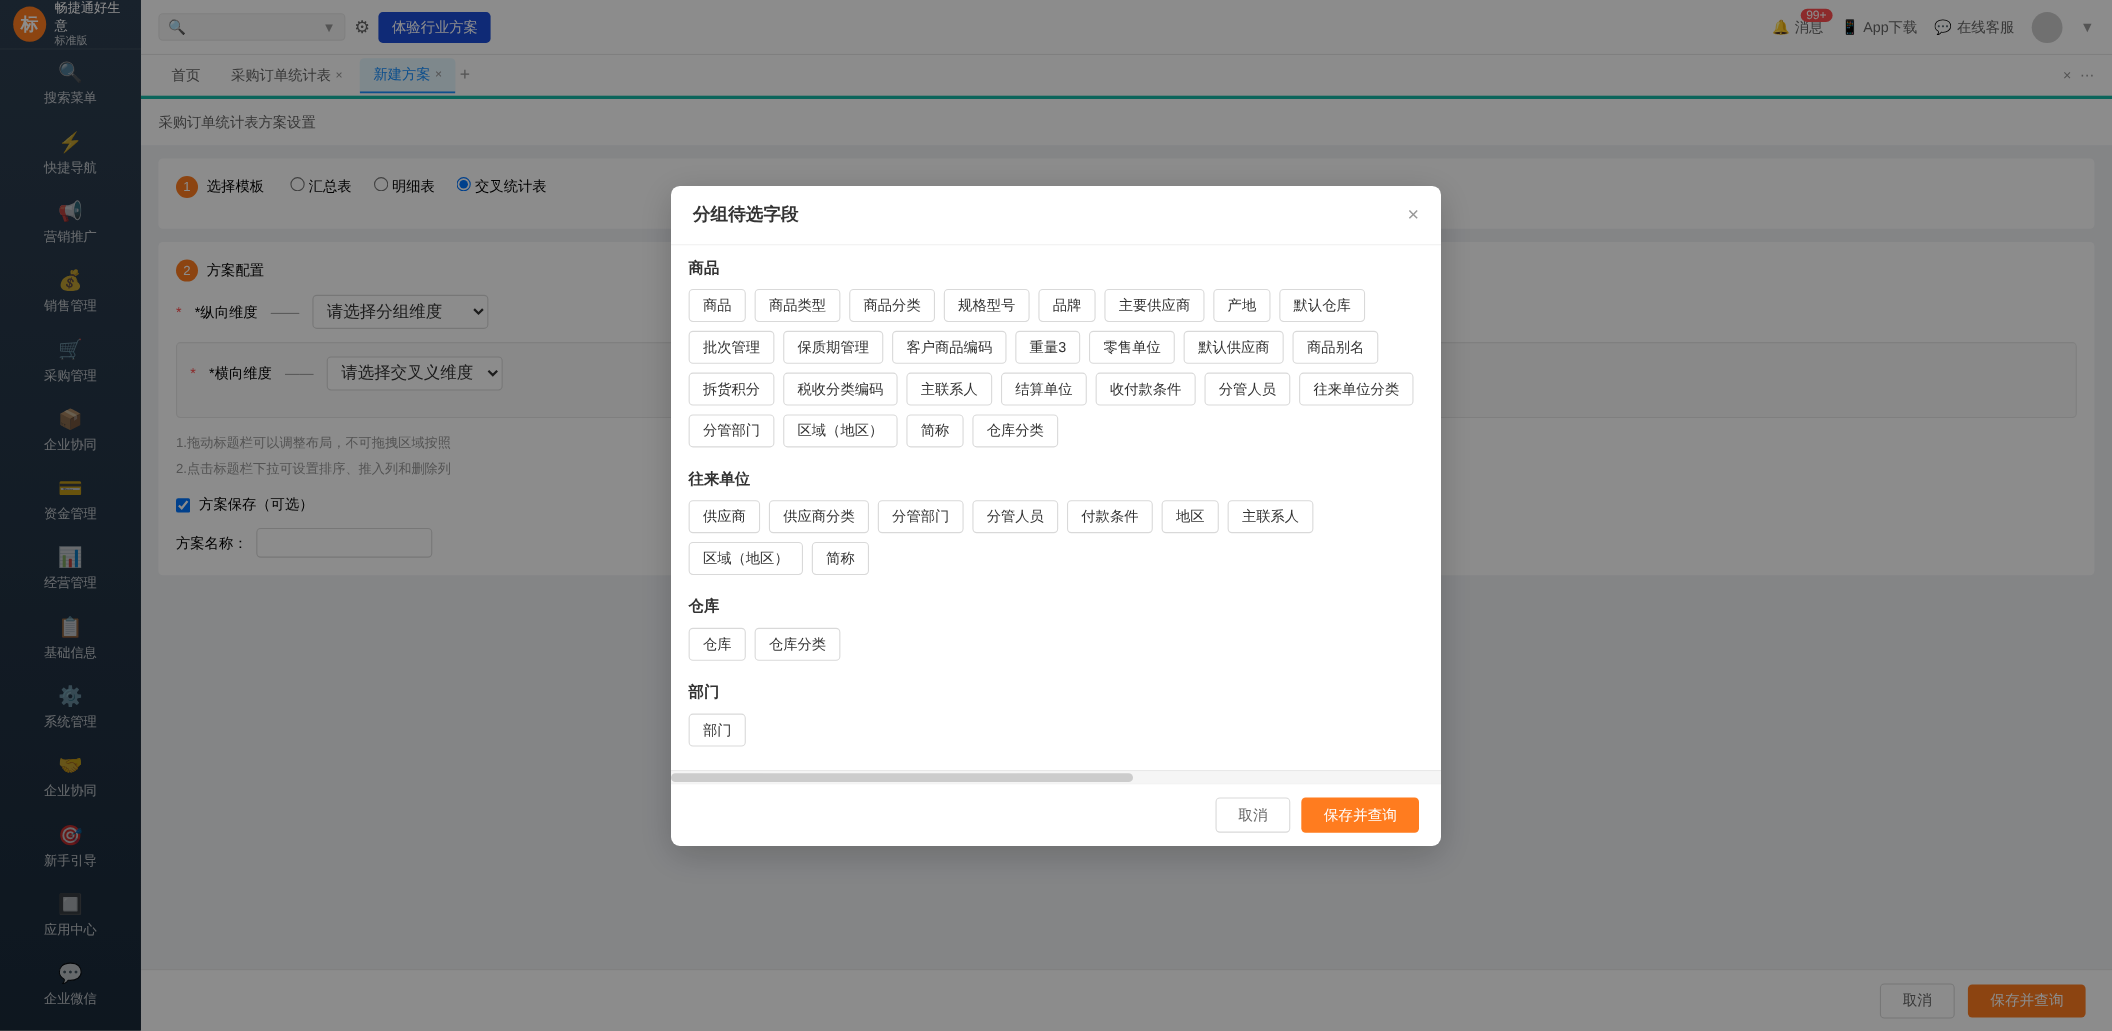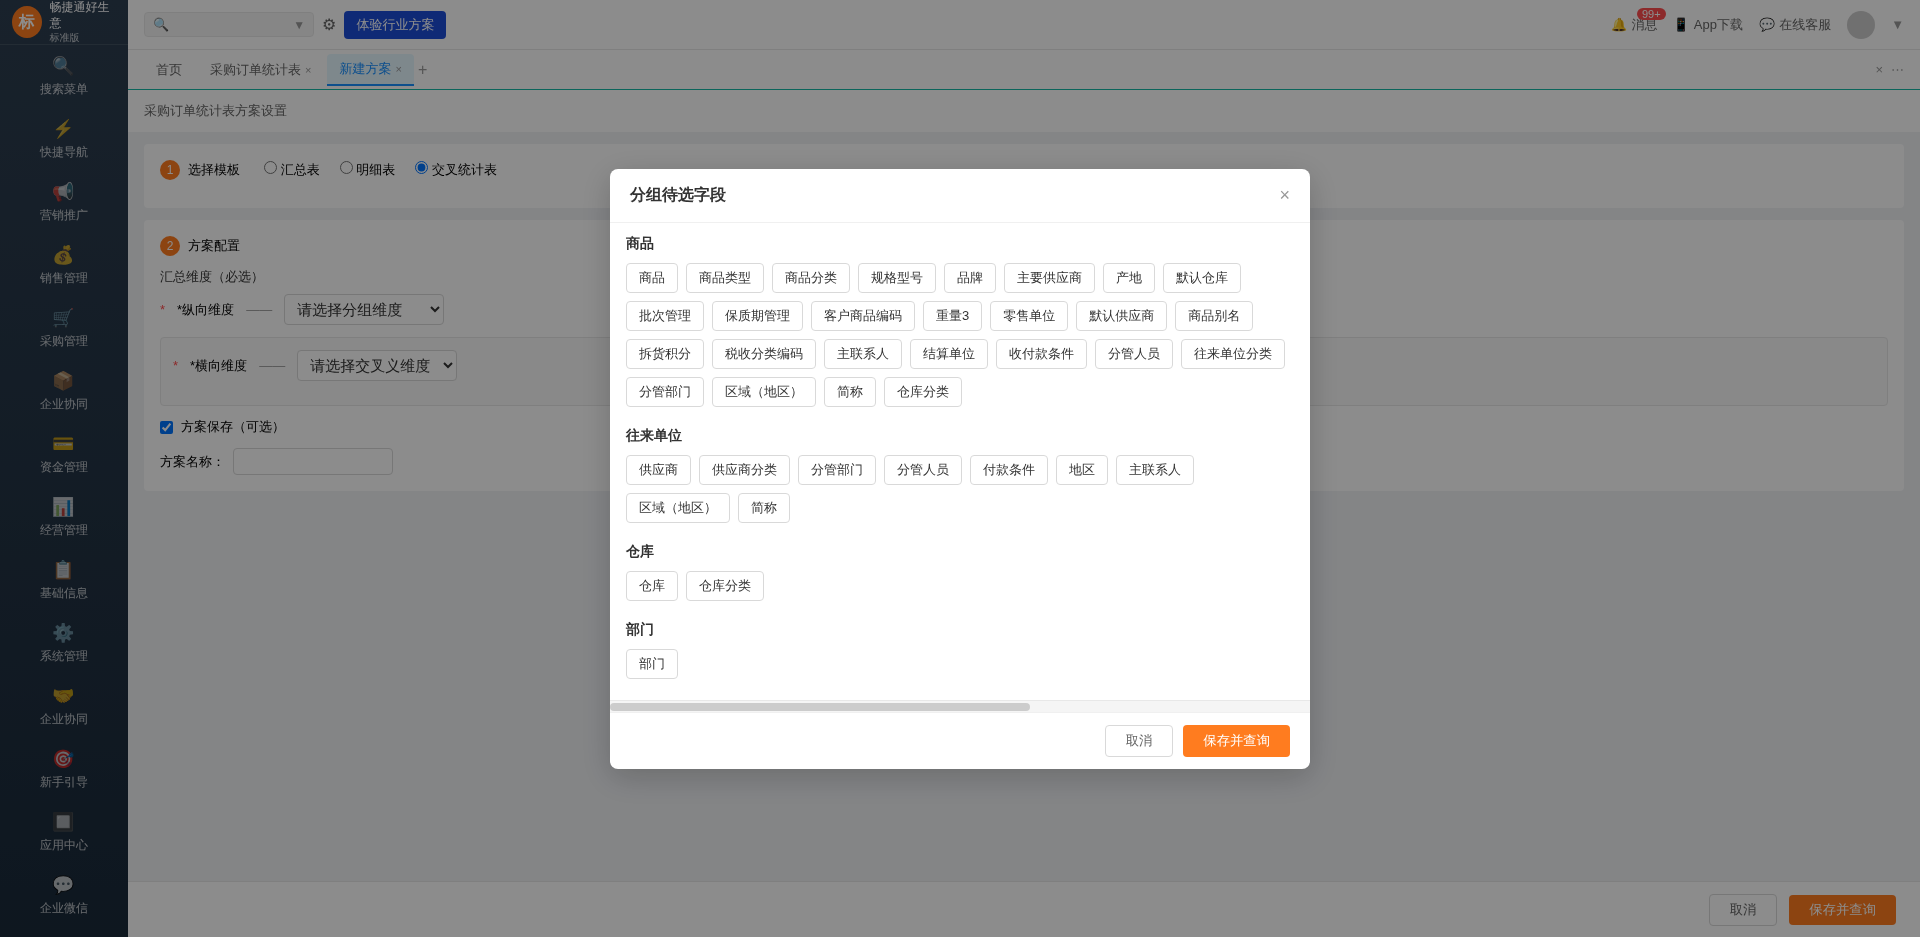--- a/index.html
+++ b/index.html
@@ -32,21 +32,21 @@
     .settings-btn { margin-left: 8px; color: #666; font-size: 16px; cursor: pointer; }
     .trial-btn { margin-left: 8px; background: #1d4ed8; color: white; border: none; border-radius: 4px; padding: 5px 12px; cursor: pointer; font-size: 13px; }
     .header-right { display: flex; align-items: center; gap: 16px; }
     .header-icon-item { display: flex; align-items: center; gap: 4px; color: #666; font-size: 13px; cursor: pointer; position: relative; }
     .badge { background: #ff4d4f; color: white; border-radius: 10px; padding: 0 5px; font-size: 11px; position: absolute; top: -8px; right: -8px; }
     .avatar { width: 28px; height: 28px; background: #ccc; border-radius: 50%; }
 
     
     .tabs {
       position: fixed; left: 128px; top: 50px; right: 0; height: 40px; background: #fff;
-      border-bottom: 1px solid #14b8a6; display: flex; align-items: center; padding: 0 16px; gap: 4px; z-index: 8;
+      border-bottom: 3px solid #14b8a6; display: flex; align-items: center; padding: 0 16px; gap: 4px; z-index: 8;
     }
     .tab {
       padding: 6px 12px; font-size: 13px; cursor: pointer; color: #666; border-radius: 4px 4px 0 0;
       display: flex; align-items: center; gap: 4px;
     }
     .tab.active { background: #e6f7ff; color: #1890ff; border-bottom: 2px solid #1890ff; }
     .tab-close { font-size: 11px; color: #999; cursor: pointer; }
     .tab-add { color: #999; cursor: pointer; font-size: 16px; }
 
     
@@ -256,38 +256,41 @@
       <label style="margin-left:12px;"><input type="radio" name="template" style=""> <span>明细表</span></label>
       <label style="margin-left:12px;"><input type="radio" name="template" checked="" style=""> <span>交叉统计表</span></label>
     </div>
   </div>
 
   <div class="bg-section">
     <div class="step-title">
       <div class="step-num">2</div>
       <span>方案配置</span>
     </div>
-    <div style="color:#333; font-size:13px; margin-bottom:8px;">汇总维度（必选）</div>
     <div class="form-row">
       <span style="color:#ff4d4f;">*</span>
       <span>*纵向维度</span>
       <span style="color:#999;">——</span>
       <select class="form-select">
         <option>请选择分组维度</option>
       </select>
     </div>
     <div style="background:#f9f9f9; border:1px solid #e8e8e8; padding:12px; margin-bottom:10px; border-radius:4px;">
       <div class="form-row">
         <span style="color:#ff4d4f;">*</span>
         <span>*横向维度</span>
         <span style="color:#999;">——</span>
         <select class="form-select">
           <option>请选择交叉义维度</option>
         </select>
       </div>
+    </div>
+    <div class="tips-section">
+      <div>1.拖动标题栏可以调整布局，不可拖拽区域按照</div>
+      <div>2.点击标题栏下拉可设置排序、推入列和删除列</div>
     </div>
     <div class="plan-save">
       <input type="checkbox" checked="" style="">
       <span>方案保存（可选）</span>
     </div>
     <div class="plan-save">
       <span>方案名称：</span>
       <input type="text" class="plan-name-input" style="">
     </div>
   </div>

